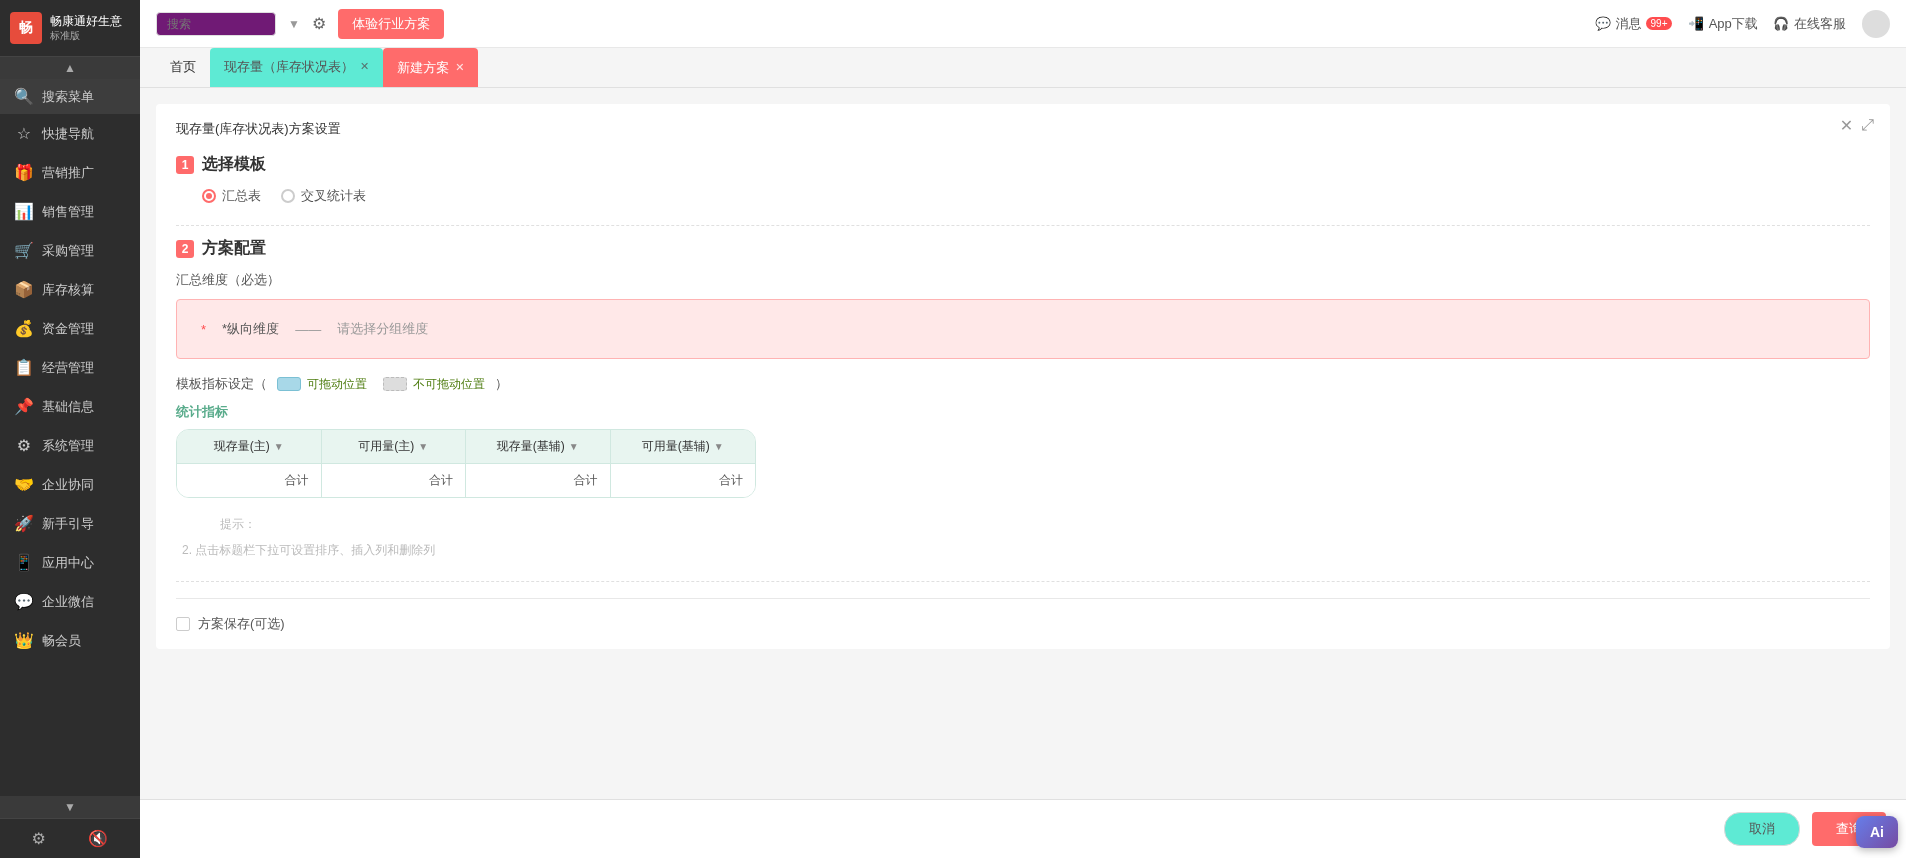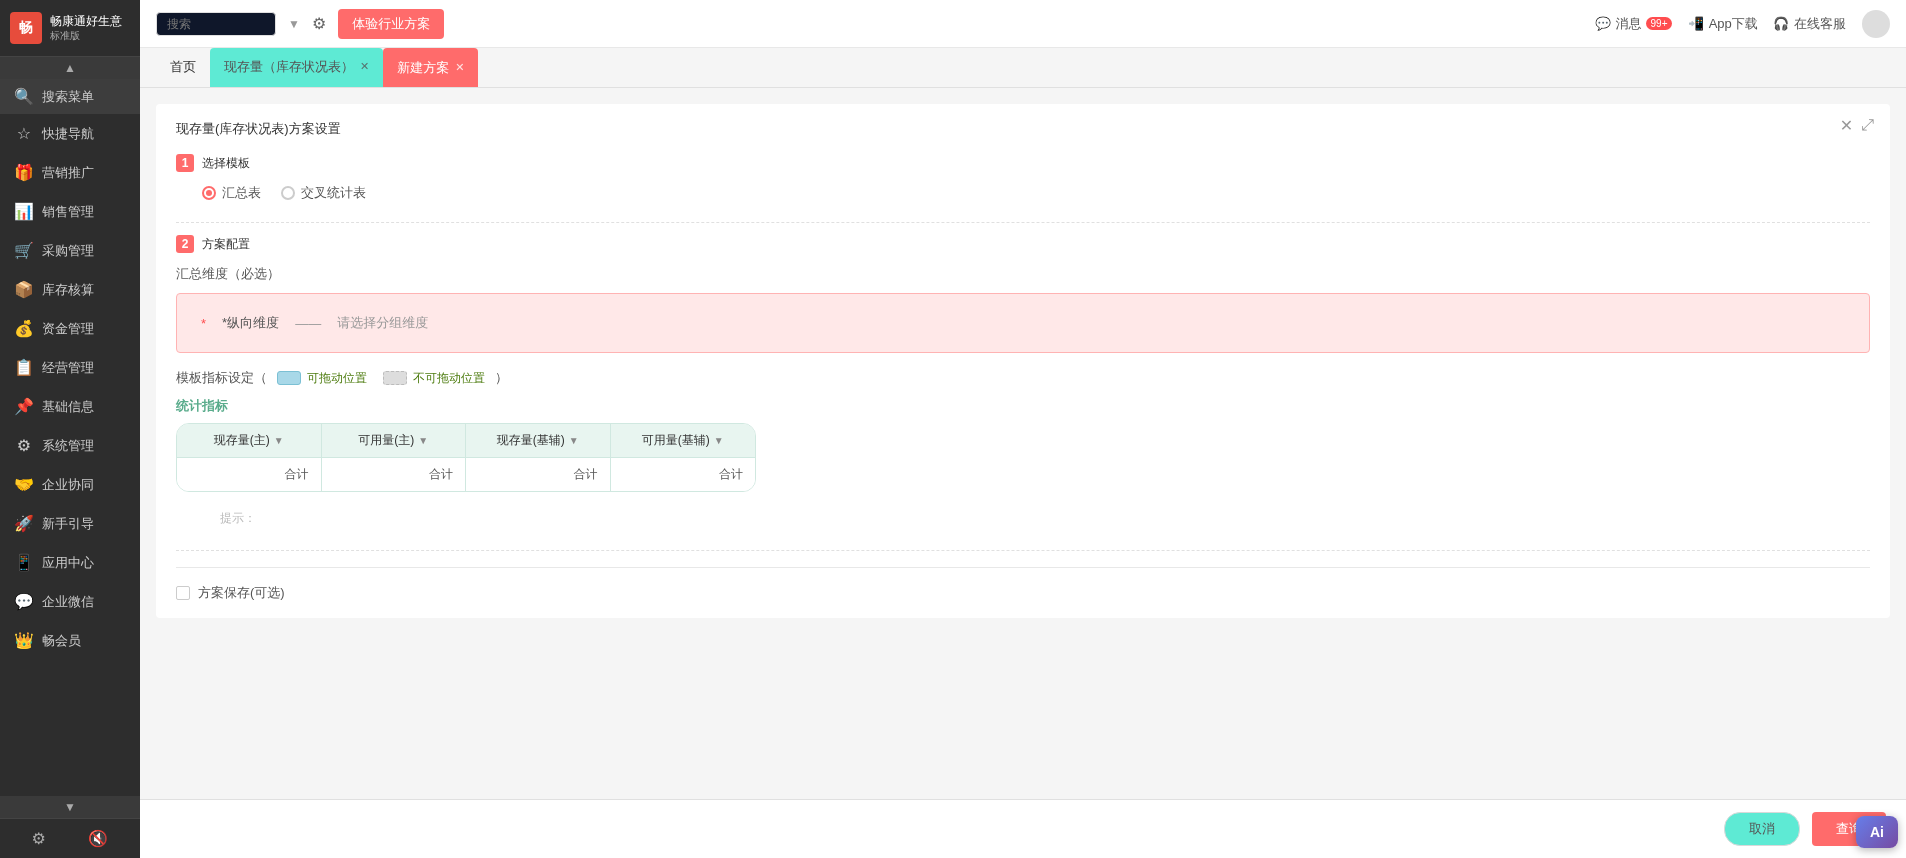--- a/index.html
+++ b/index.html
@@ -81,21 +81,21 @@
       padding: 0 16px;
       height: 48px;
       gap: 12px;
     }
     .topbar-search {
       display: flex;
       align-items: center;
       gap: 6px;
     }
     .topbar-search-box {
-      background: #0f172a;
+      background: #701a75;
       border: 1px solid #e0e0e0;
       border-radius: 4px;
       padding: 4px 10px;
       font-size: 12px;
       color: #999;
       width: 120px;
     }
     .topbar-dropdown-icon { color: #999; font-size: 12px; cursor: pointer; }
     .topbar-settings { color: #666; font-size: 16px; cursor: pointer; }
     .topbar-trial-btn {
@@ -204,21 +204,21 @@
       color: white;
       width: 18px;
       height: 18px;
       border-radius: 3px;
       font-size: 12px;
       display: flex;
       align-items: center;
       justify-content: center;
       font-weight: bold;
     }
-    .section-title { font-size: 12px; font-weight: normal; color: #333; }
+    .section-title { font-size: 16px; font-weight: bold; color: #333; }
 
     
     .template-options {
       display: flex;
       align-items: center;
       gap: 20px;
       margin-left: 26px;
     }
     .radio-option {
       display: flex;
@@ -665,20 +665,24 @@
           <div class="stats-table-row">
             <div class="td">合计</div>
             <div class="td">合计</div>
             <div class="td">合计</div>
             <div class="td">合计</div>
           </div>
         </div>
 
         <div class="tips-section">
           <div style="margin-bottom:4px; color:#bbb; font-size:12px;margin-left:44px;">提示：</div>
+          <div class="tip-item">
+            <span class="tip-num"></span>
+            <span>2. 点击标题栏下拉可设置排序、插入列和删除列</span>
+          </div>
         </div>
       </div>
 
       <hr class="divider">
 
       <div class="save-option">
         <div class="save-checkbox"></div>
         <span class="save-label">方案保存(可选)</span>
       </div>
 

